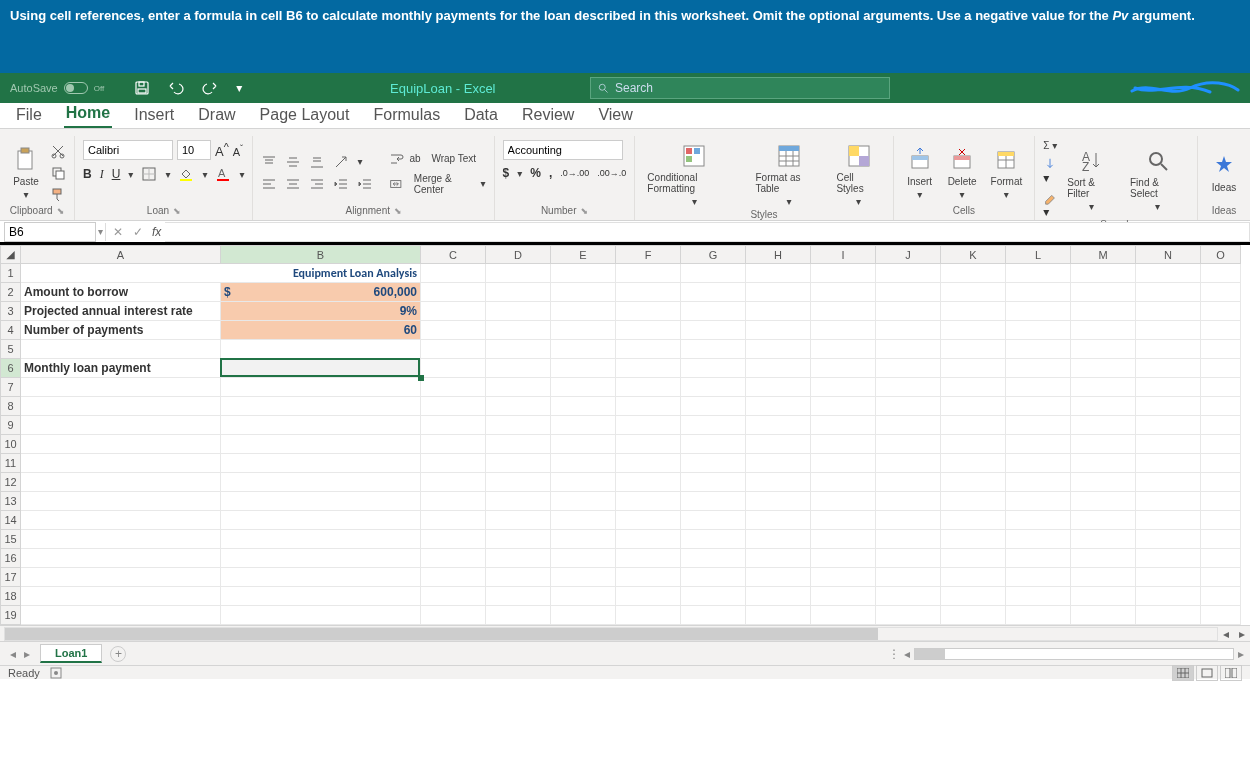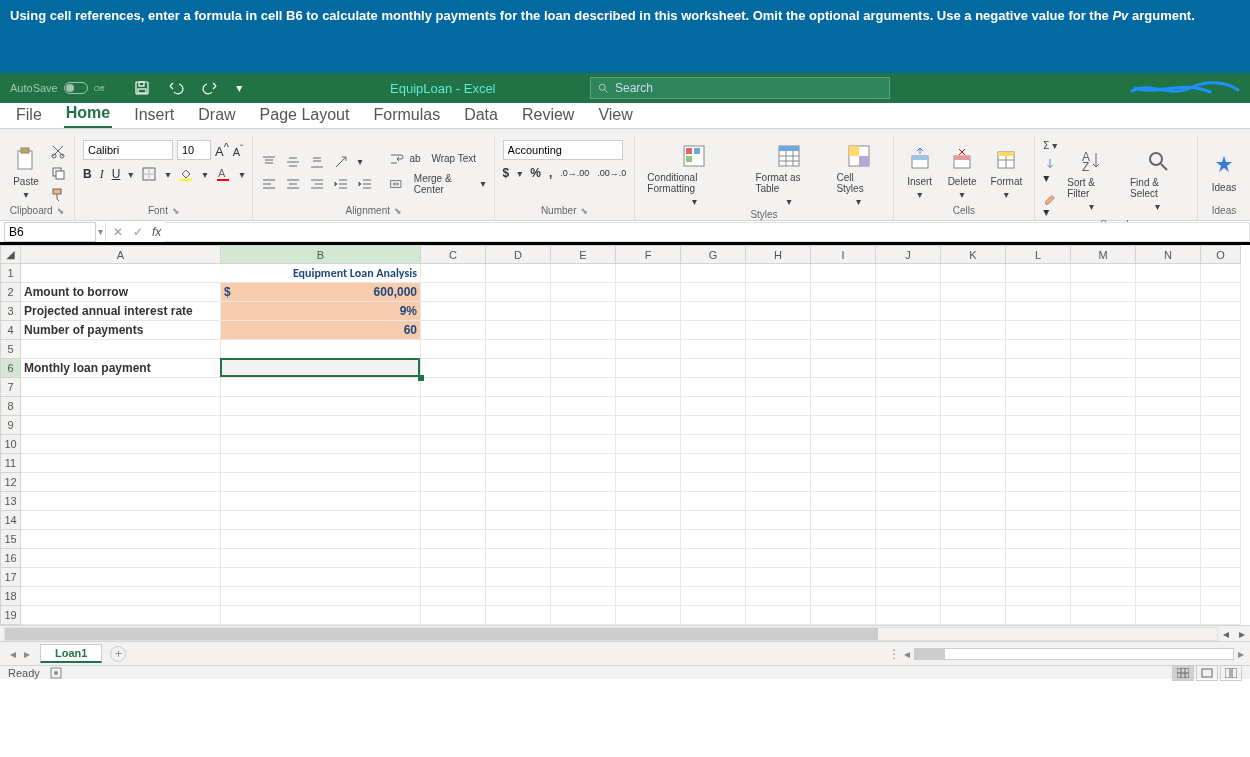--- a/index.html
+++ b/index.html
@@ -209,21 +209,21 @@
           <span class="mini">▾</span>
         <span>
             <svg viewBox="0 0 16 16">
               <text x="3" y="11" font-size="11" fill="#666">A</text>
               <rect x="2" y="13" width="12" height="2" fill="#ff0000"></rect>
             </svg>
           </span>
           <span class="mini">▾</span>
       </div>
     </div>
-    <div class="group-label"><span>Font</span><span class="dlaunch">⬊</span></div>
+    <div class="group-label"><span>Loan</span><span class="dlaunch">⬊</span></div>
   </div>
 
   <div class="group">
     <div class="group-body">
       <div class="col">
         <div class="icon-row">
           <span>
               <svg viewBox="0 0 16 16">
                 <path d="M2 3h12M4 6h8M4 9h8" stroke="#666"></path>
               </svg>

